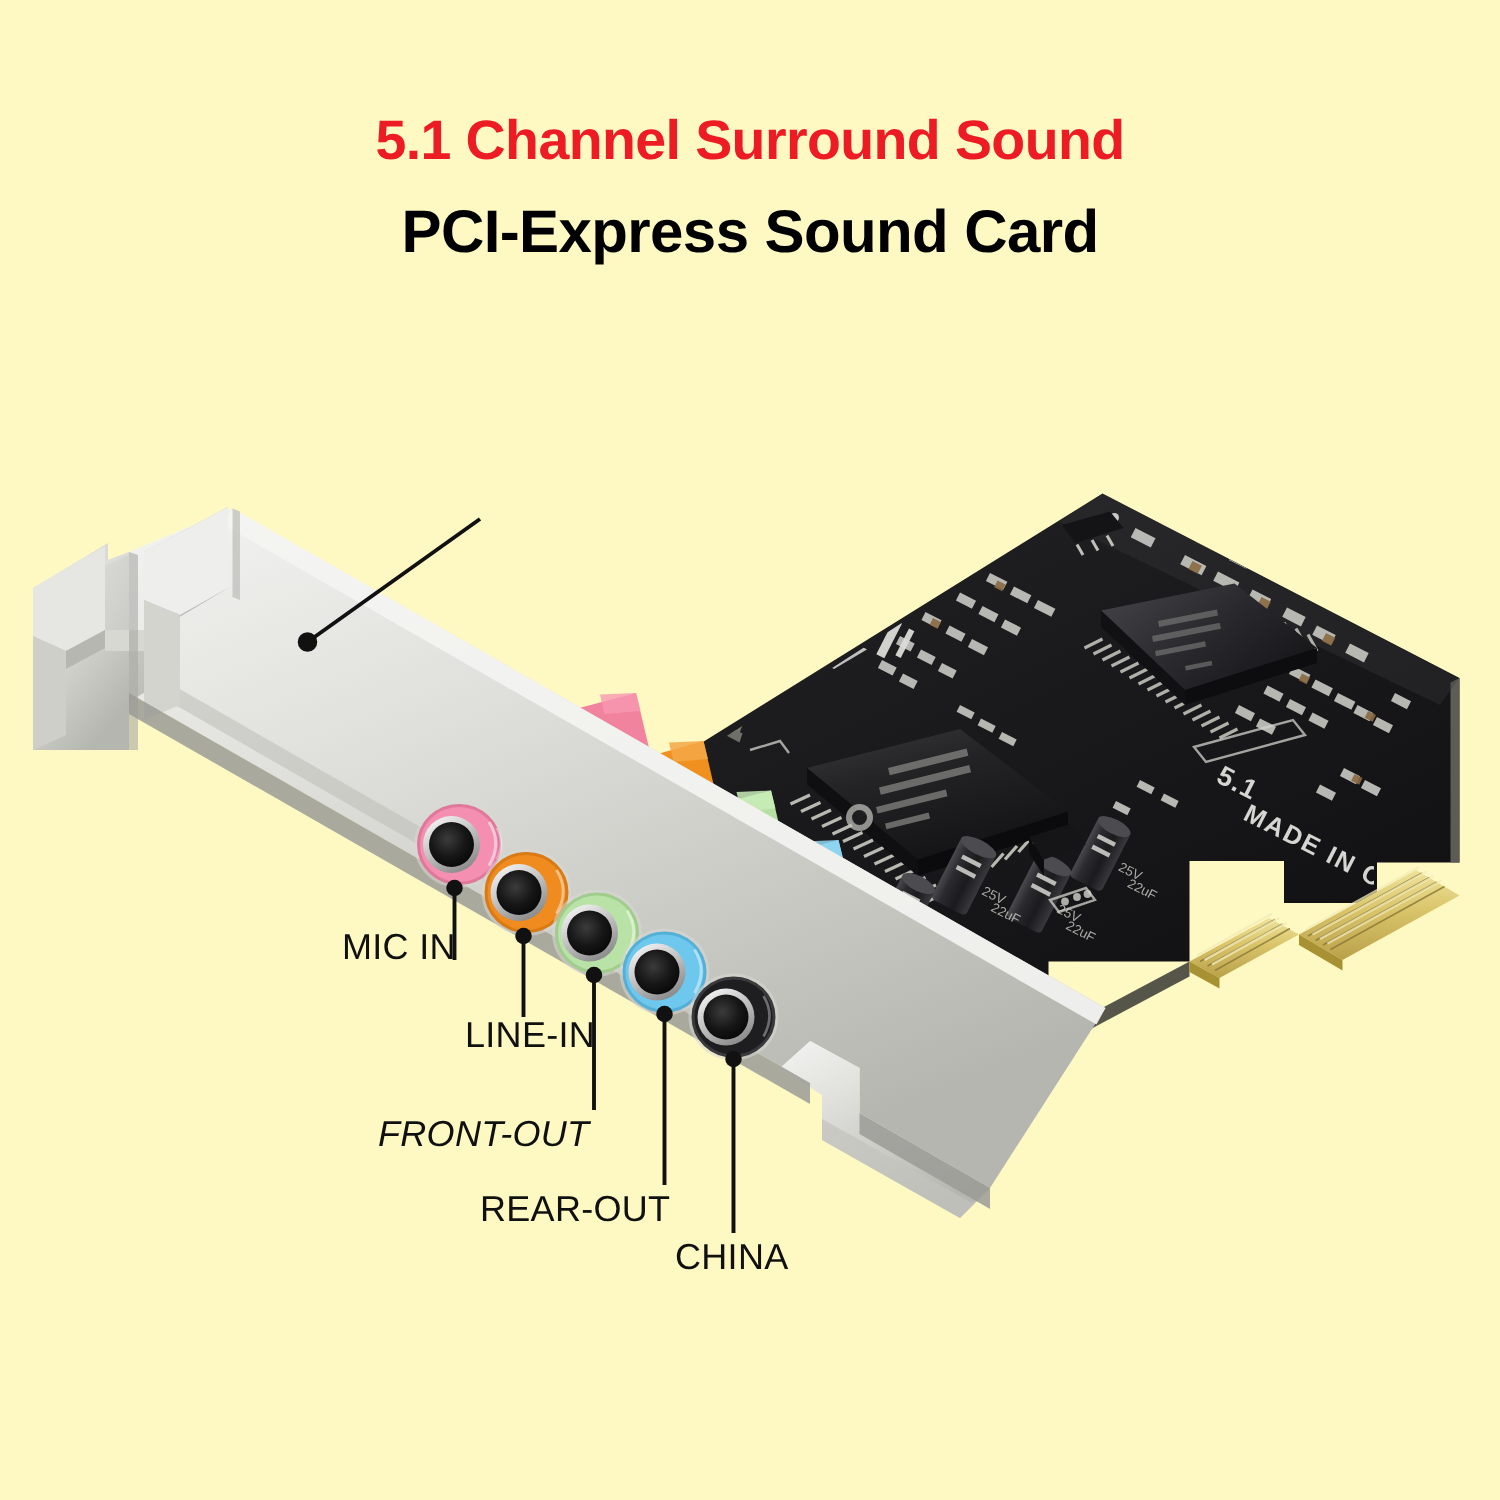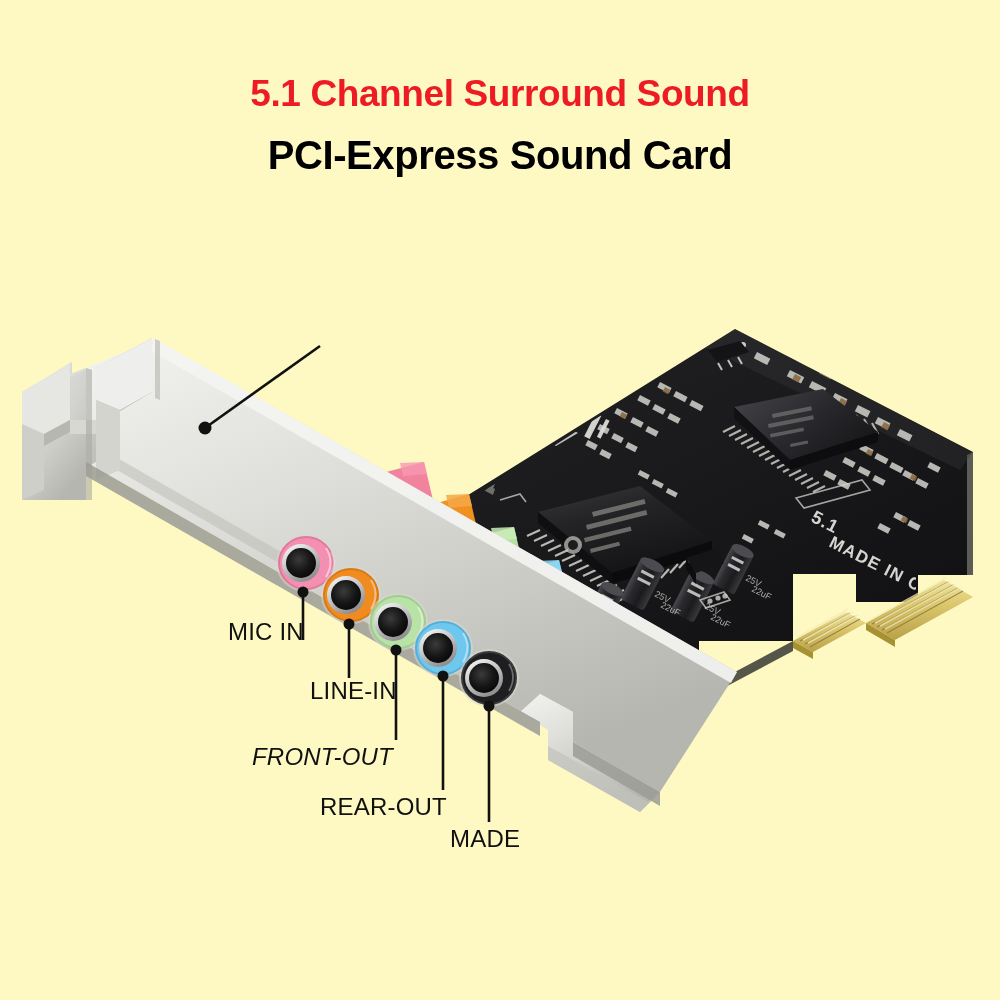--- a/index.html
+++ b/index.html
@@ -592,15 +592,15 @@
 
 
   <div class="callout" style="left:228px; top:618px;">MIC IN</div>
 
   <div class="callout" style="left:270px; top:677px;margin-left:40px;">LINE-IN</div>
 
   <div class="callout" style="left:252px; top:743px;font-style:italic;">FRONT-OUT</div>
 
   <div class="callout" style="left:320px; top:793px;">REAR-OUT</div>
 
-  <div class="callout" style="left:450px; top:825px;">MADE</div>
+  <div class="callout" style="left:450px; top:825px;">CHINA</div>
 
 </div>
 
 </body></html>

